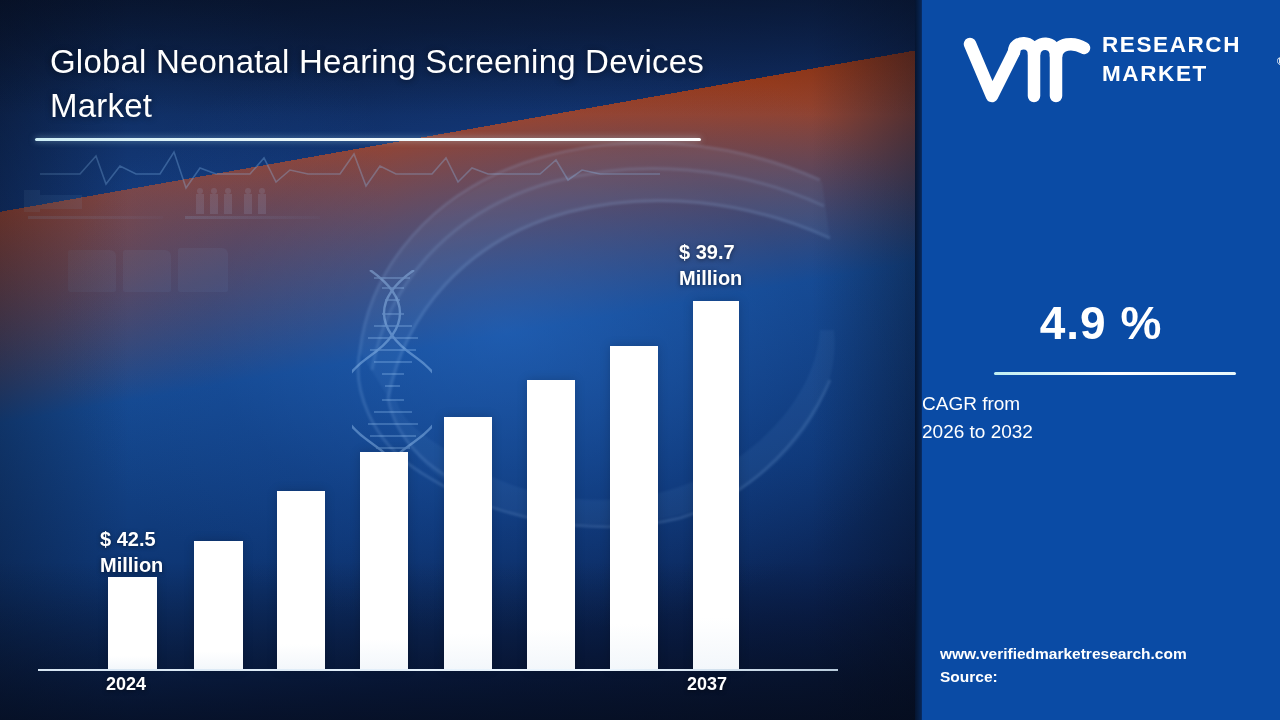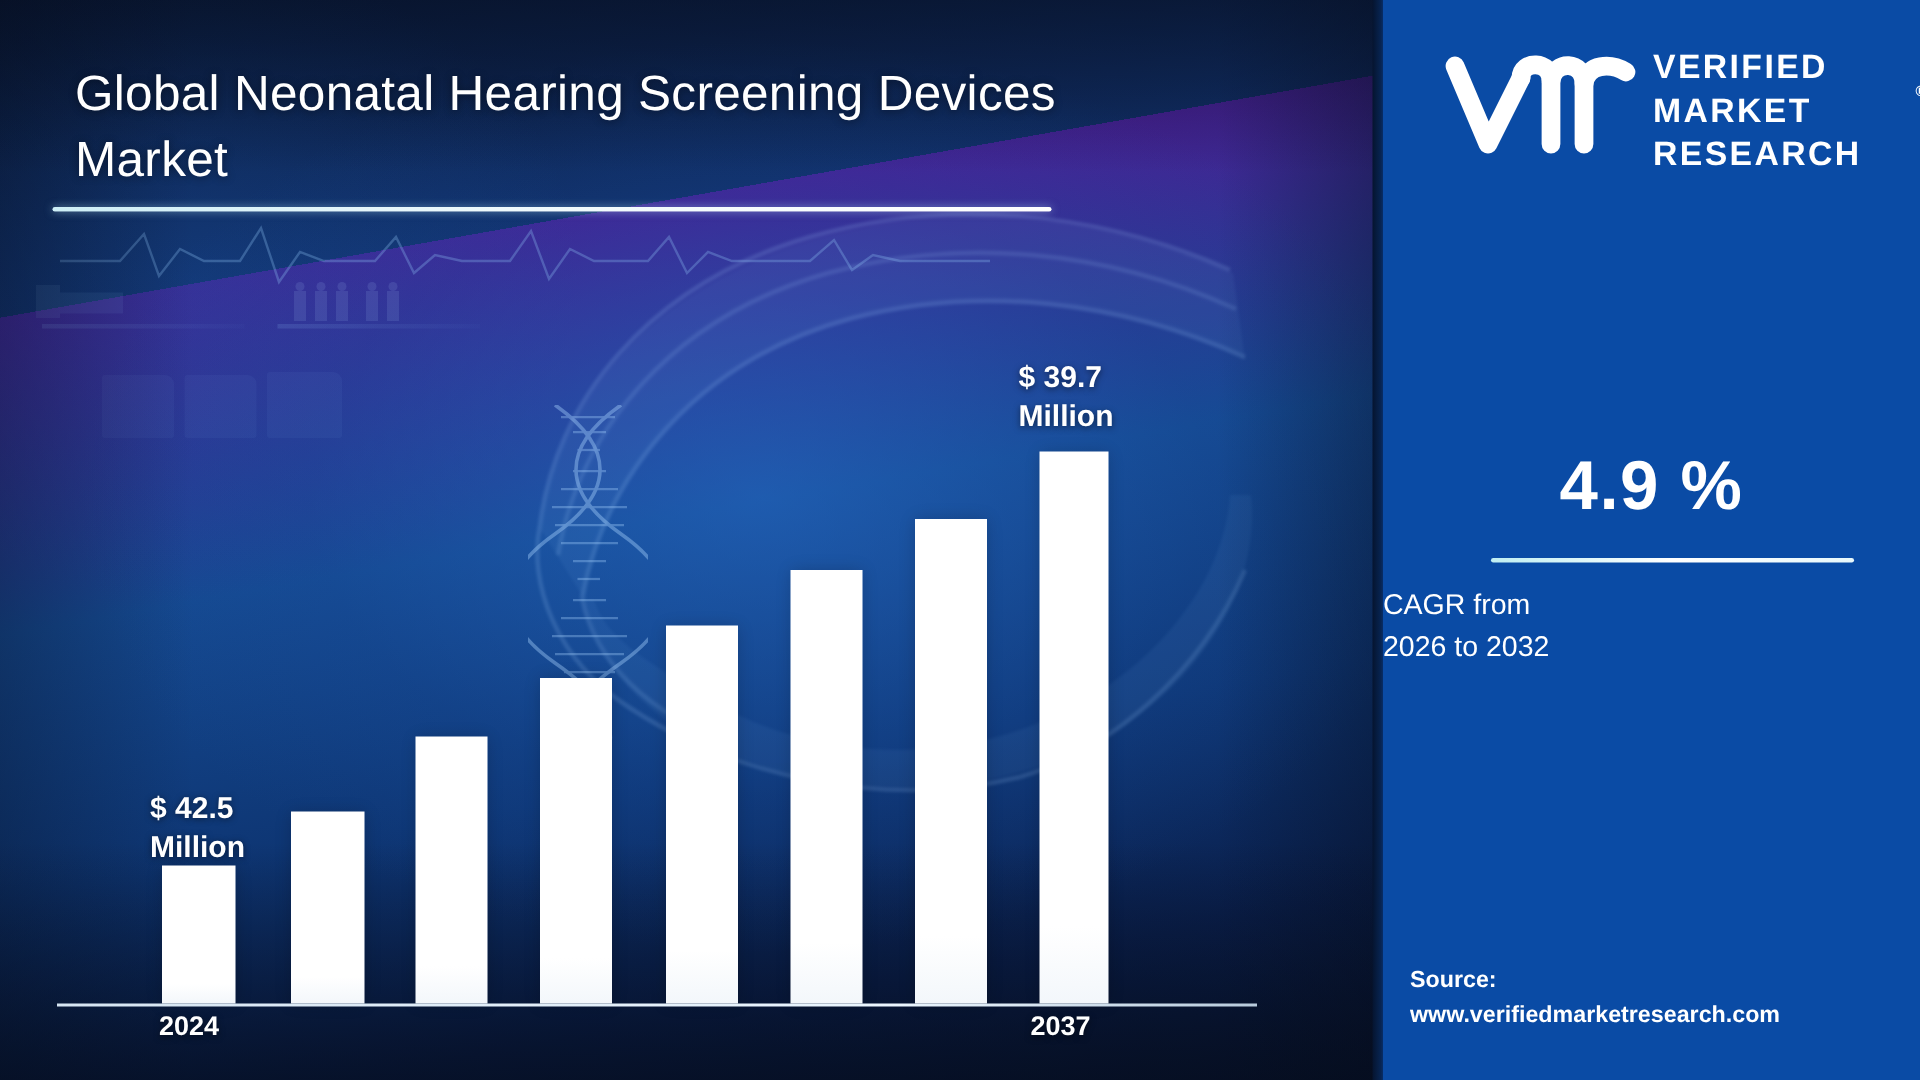--- a/index.html
+++ b/index.html
@@ -17,21 +17,21 @@
 
   
   #left-panel {
     position:absolute; left:0; top:0;
     width:922px; height:720px;
     overflow:hidden;
     background:
       radial-gradient(ellipse 620px 420px at 56% 44%, rgba(30,95,190,0.55) 0%, rgba(20,70,150,0.20) 52%, rgba(10,35,85,0) 78%),
       radial-gradient(ellipse 420px 320px at 18% 30%, rgba(22,72,150,0.40) 0%, rgba(12,40,95,0.10) 60%, rgba(8,25,60,0) 80%),
       linear-gradient(172deg, #0a1b3c 0%, #0d2category 0%, #102d63 26%, #14498f 48%, #0f3a78 66%, #0b2150 84%, #08152f 100%);
-    background-color:#4c1d95;
+    background-color:#c2410c;
   }
   
   #left-bg-base {
     position:absolute; inset:0;
     background:linear-gradient(170deg,#0a1a3a 0%, #102d63 24%, #15499018 0%, #154990 48%, #0e3674 68%, #0a1f4c 86%, #081430 100%);
   }
   #left-bg-glow {
     position:absolute; inset:0;
     background:
       radial-gradient(ellipse 600px 400px at 55% 46%, rgba(40,110,205,0.50) 0%, rgba(25,80,165,0.22) 50%, rgba(10,35,85,0) 76%),
@@ -303,33 +303,32 @@
     <div id="logo-block">
       <svg id="logo-mark" viewBox="0 0 130 72">
         <g fill="none" stroke="#ffffff" stroke-width="12.5" stroke-linecap="round" stroke-linejoin="round">
           <path d="M8,10 L30,62 L52,18"></path>
           <path d="M52,18 C52,6 72,6 72,20 L72,62"></path>
           <path d="M72,20 C74,6 94,6 94,22 L94,62"></path>
           <path d="M94,22 C96,8 112,8 122,14"></path>
         </g>
       </svg>
       <div id="logo-text">
-        <div>VERIFIED</div>
+        <div>RESEARCH</div>
         <div>MARKET</div>
-        <div>RESEARCH</div>
       </div>
       <div id="logo-reg">®</div>
     </div>
 
     <div id="cagr-value">4.9 %</div>
     <div id="cagr-divider"></div>
     <div id="cagr-caption">
       <div>CAGR from</div>
       <div>2026 to 2032</div>
     </div>
 
     <div id="source-block">
+      <div>www.verifiedmarketresearch.com</div>
       <div>Source:</div>
-      <div>www.verifiedmarketresearch.com</div>
     </div>
   </div>
 
 </div>
 
 </body></html>

